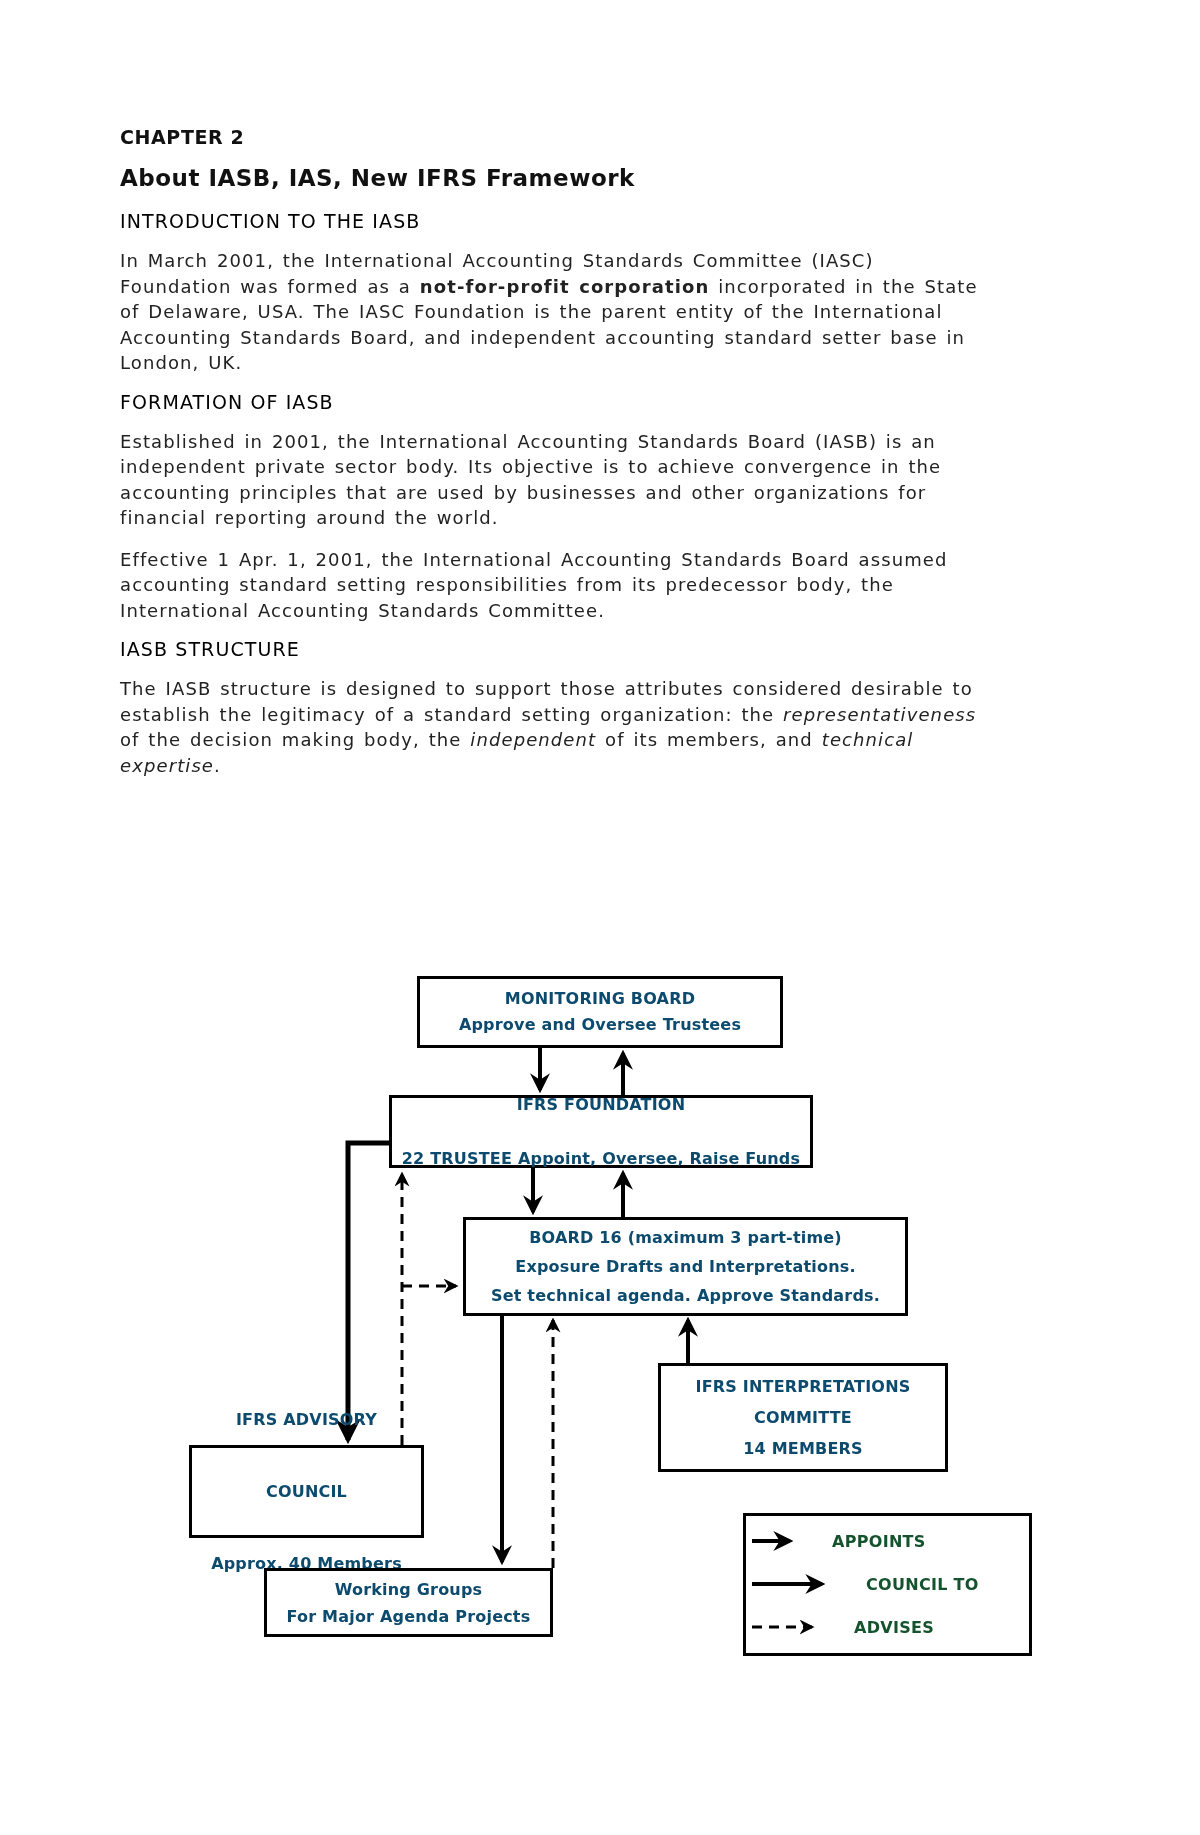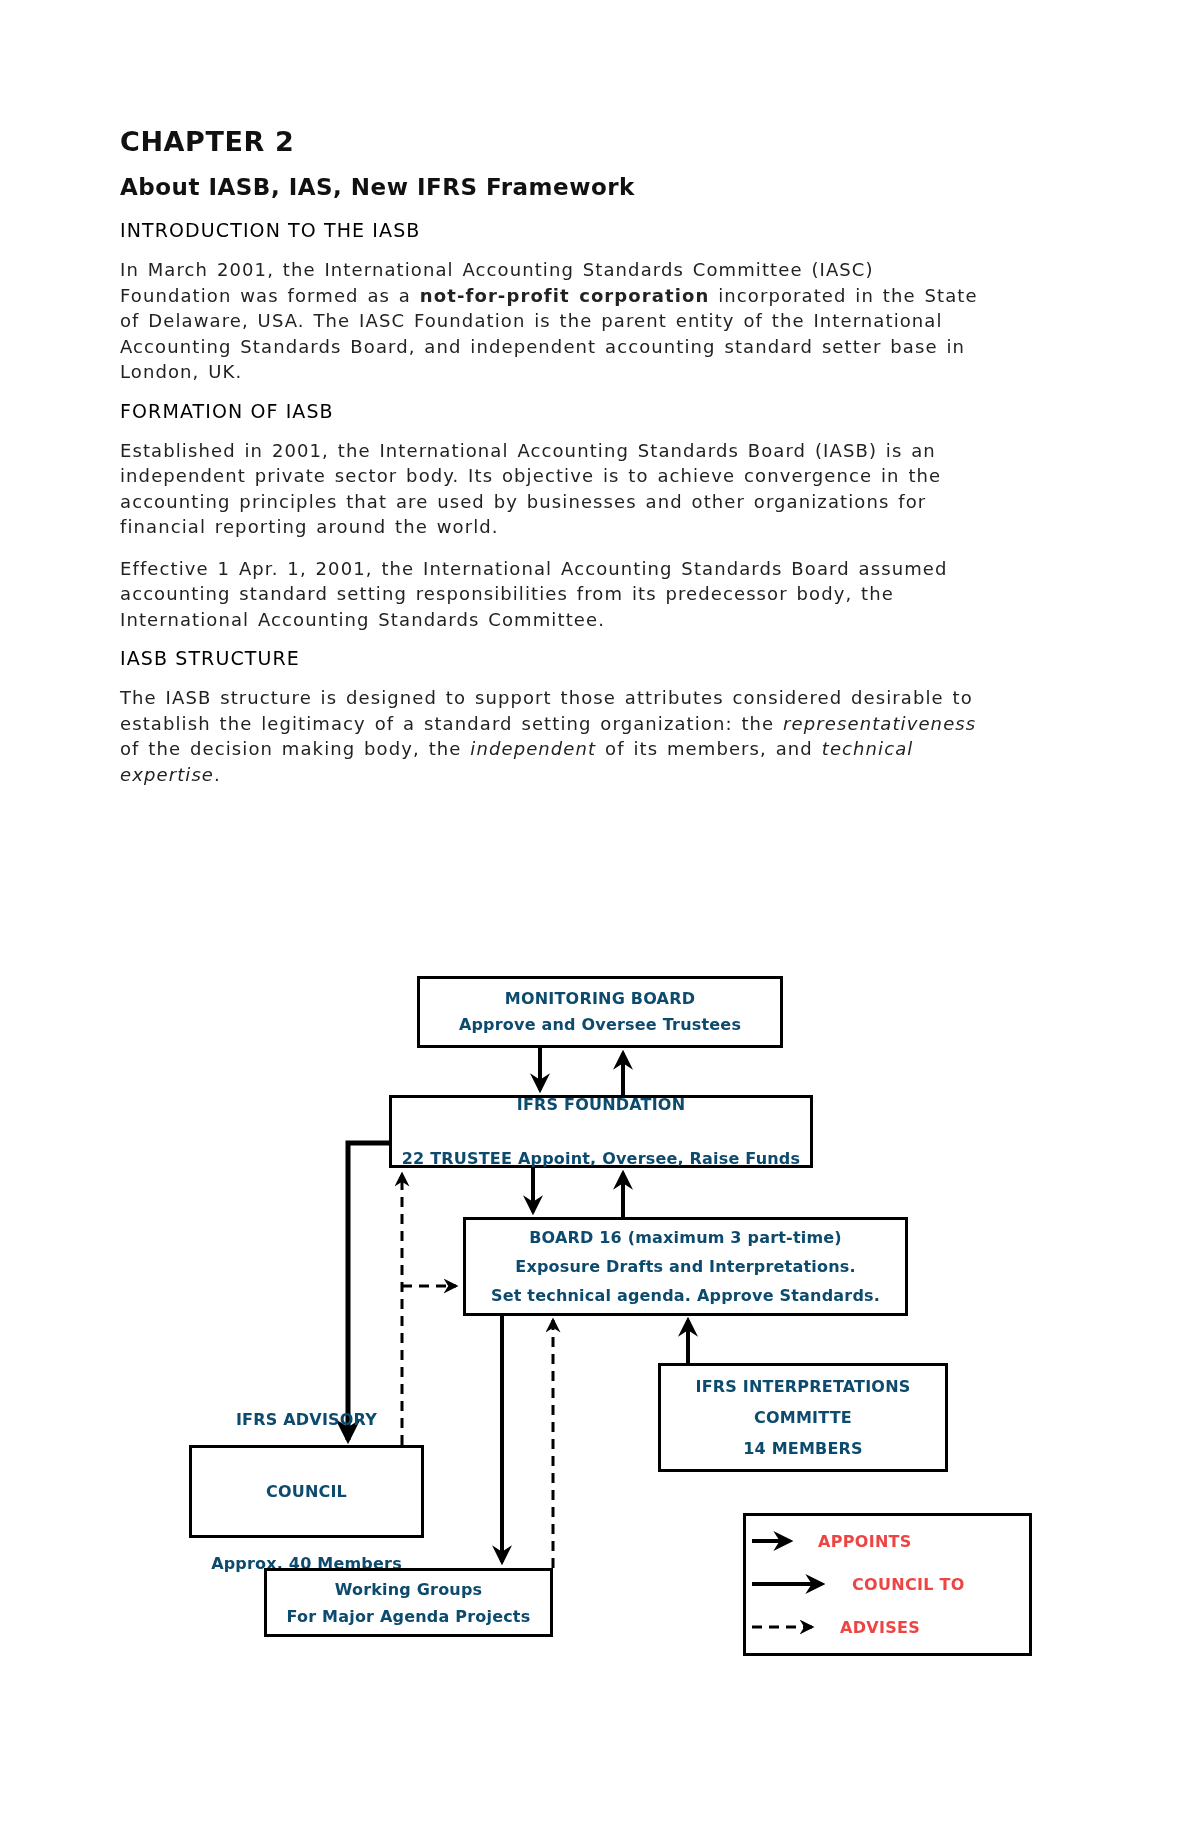--- a/index.html
+++ b/index.html
@@ -13,21 +13,21 @@
     color: #1c1c1c;
     overflow: hidden;
   }
   .text-col {
     position: absolute;
     left: 120px;
     top: 126px;
     width: 968px;
   }
   .chapter {
-    font-size: 27px;
+    font-size: 19px;
     font-weight: 700;
     letter-spacing: 0.6px;
     color: #111;
   }
   .doc-title {
     margin-top: 17px;
     font-size: 23px;
     font-weight: 700;
     letter-spacing: 0.5px;
     color: #111;
@@ -79,22 +79,22 @@
     flex-direction: column;
     justify-content: space-between;
     padding: 13px 0 14px 4px;
   }
   .legend-row { display: flex; align-items: center; height: 24px; }
   .legend-row svg { flex: 0 0 auto; }
   .legend-label {
     font-weight: 700;
     font-size: 16px;
     letter-spacing: 0.3px;
-    color: #ef4444;
-    margin-left: 10px;
+    color: #14532d;
+    margin-left: 24px;
   }
 </style>
 </head>
 <body>
 
 <div class="page">
 
   <div class="text-col">
     <div class="chapter">CHAPTER 2</div>
     <div class="doc-title">About IASB, IAS, New IFRS Framework</div>

